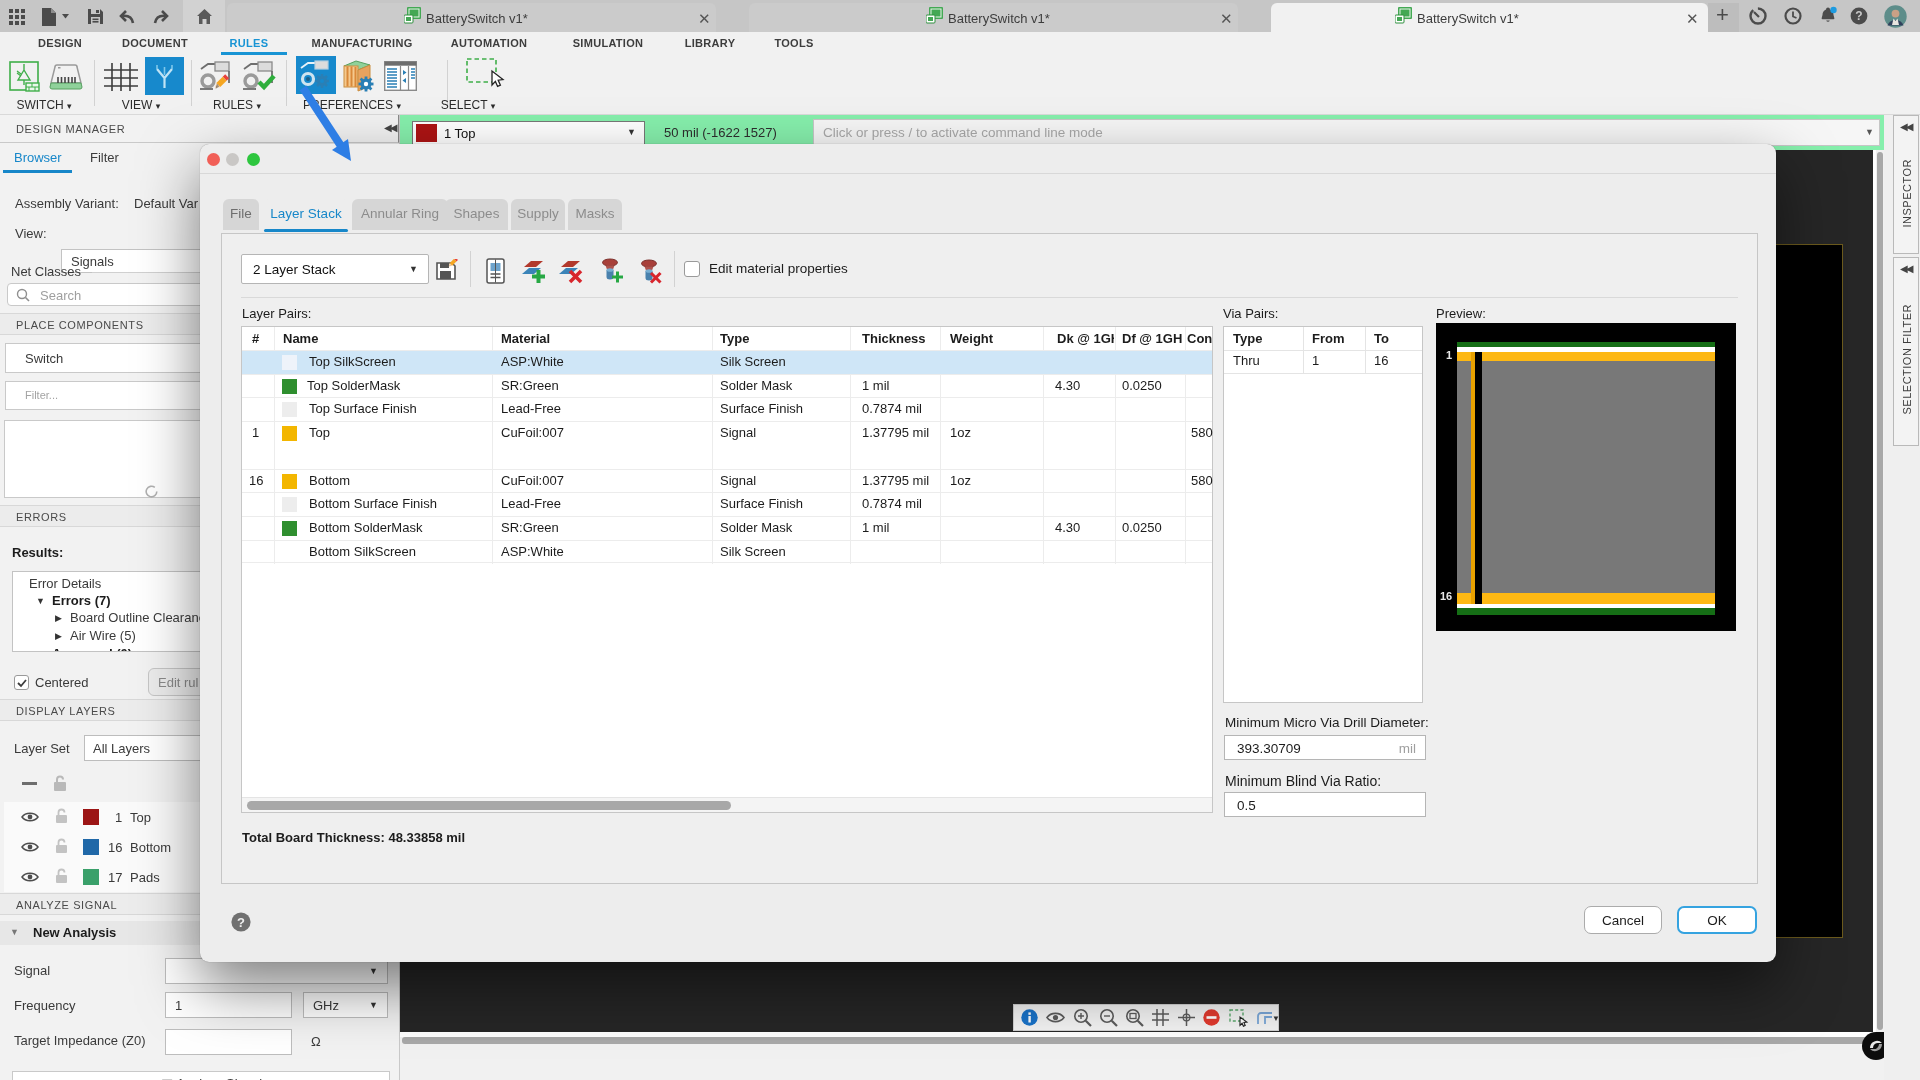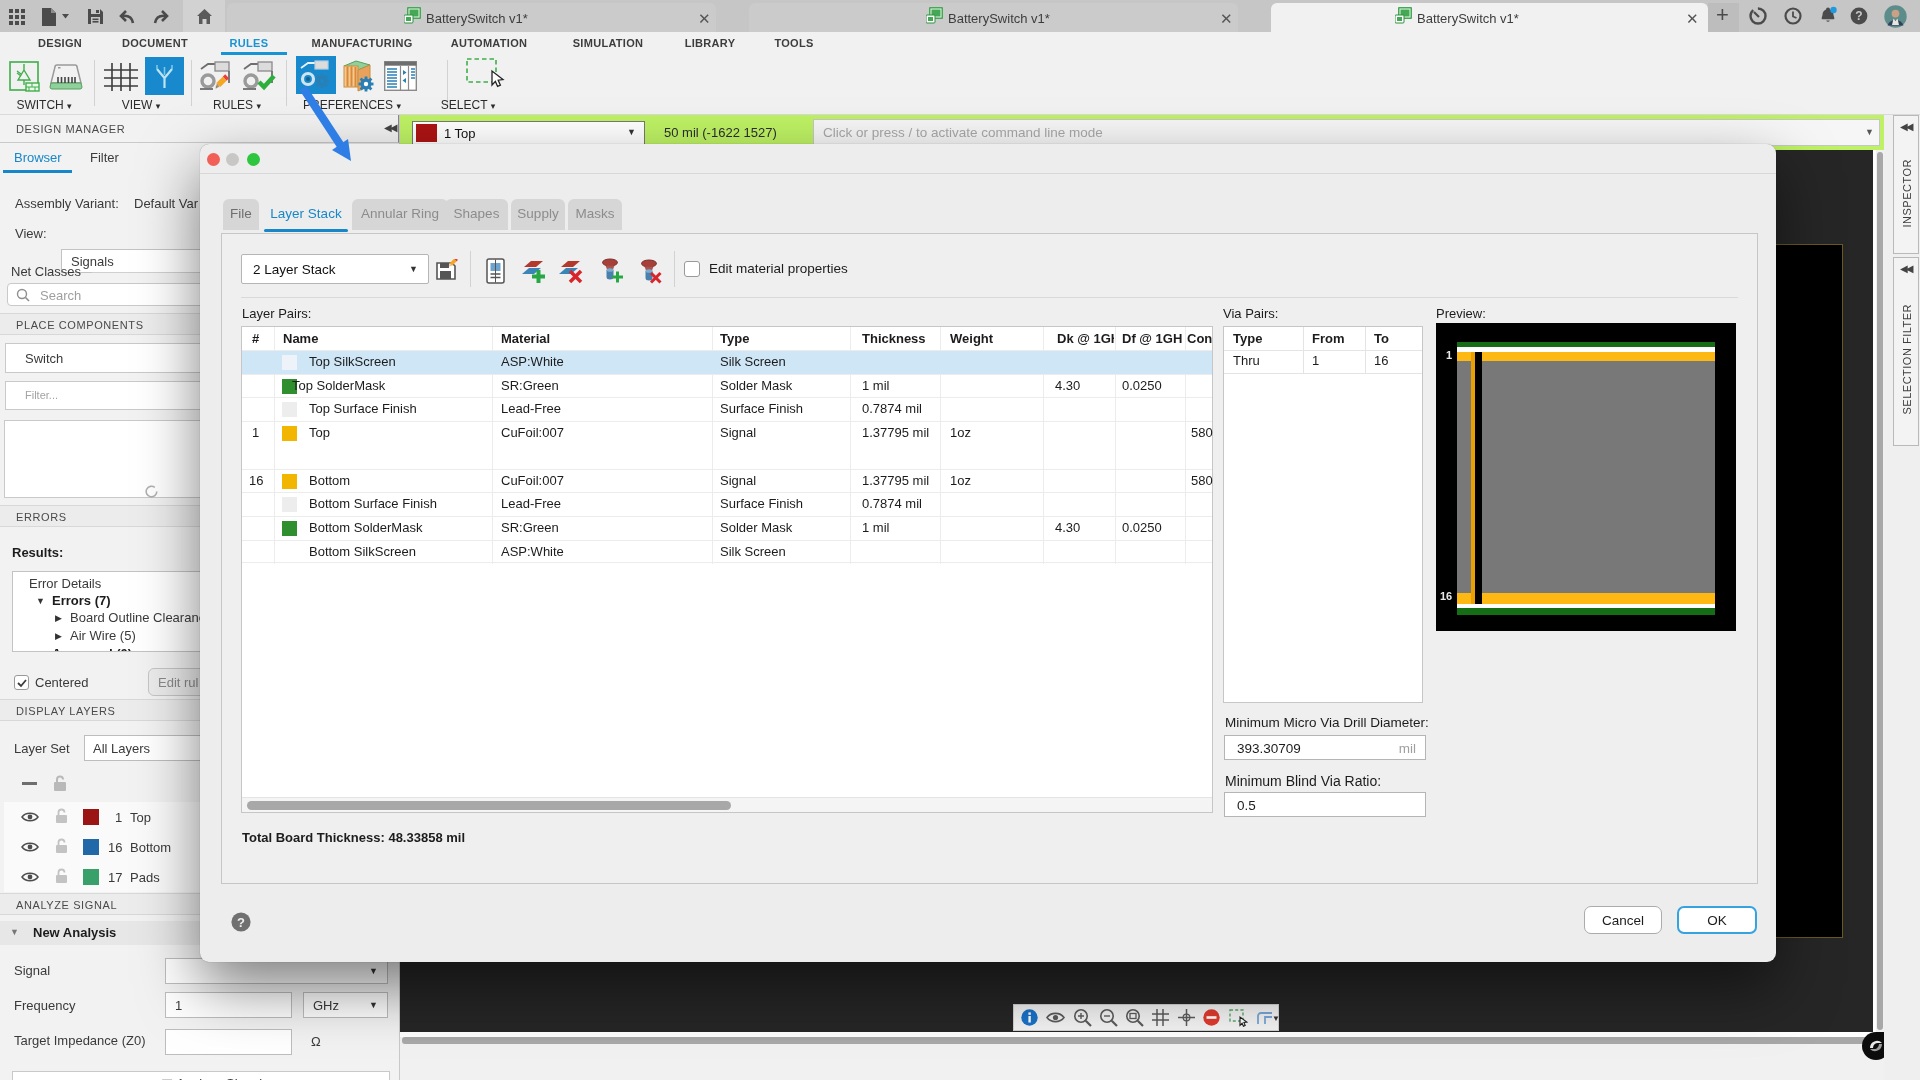--- a/index.html
+++ b/index.html
@@ -29,21 +29,21 @@
   
   #canvas { left:400px; top:150px; width:1473px; height:882px; background:#262626; }
   #board { position:absolute; left:100px; top:94px; width:1343px; height:694px; background:#000; border:1px solid #6b5a1d; }
 
   
   #rstrip { left:1884px; top:115px; width:36px; height:965px; background:#efefef; }
   .vtext { position:absolute; font-size:11px; color:#3d3d3d; letter-spacing:0.5px; writing-mode:vertical-rl; transform:rotate(180deg); white-space:nowrap; }
   .coll { color:#444; font-size:10px; letter-spacing:-2px; }
 
   
-  #cmdbar { left:400px; top:115px; width:1484px; height:35px; background:#bef264; }
+  #cmdbar { left:400px; top:115px; width:1484px; height:35px; background:#86efac; }
 
   
   #lpanel { left:0; top:115px; width:400px; height:965px; background:#f2f2f2; border-right:1px solid #c9c9c9; }
   .bar { position:absolute; left:0; width:399px; height:22px; background:#ececec; border-top:1px solid #d8d8d8; border-bottom:1px solid #d8d8d8; }
   .bar span { position:absolute; left:16px; top:5px; }
 
   
   #dialog { left:200px; top:144px; width:1576px; height:818px; background:#ededed; border-radius:9px; box-shadow:0 25px 60px rgba(0,0,0,0.5), 0 0 1px rgba(0,0,0,0.4); }
   .tlight { position:absolute; top:9px; width:13px; height:13px; border-radius:50%; }
   .dtab { position:absolute; top:55px; height:31px; background:#d6d6d6; border-radius:6px 6px 0 0; font-size:13.5px; color:#8c8c8c; text-align:center; line-height:30px; }
@@ -632,21 +632,21 @@
       <div class="abs colgrid" style="left:943px;"></div>
 
       <div class="abs trow" style="top:23px; background:#cfe6f7;">
         <div class="sw" style="left:40px; top:4px; background:#eef3fa;"></div>
         <div class="cell" style="left:67px; top:3px;">Top SilkScreen</div>
         <div class="cell" style="left:259px; top:3px;">ASP:White</div>
         <div class="cell" style="left:478px; top:3px;">Silk Screen</div>
       </div>
       <div class="abs trow" style="top:46.7px;">
         <div class="sw" style="left:40px; top:4px; background:#2f8f2f;"></div>
-        <div class="cell" style="left:50px; top:3px;text-align:right;">Top SolderMask</div>
+        <div class="cell" style="left:65px; top:3px;text-align:right;">Top SolderMask</div>
         <div class="cell" style="left:259px; top:3px;">SR:Green</div>
         <div class="cell" style="left:478px; top:3px;">Solder Mask</div>
         <div class="cell" style="left:620px; top:3px;">1 mil</div>
         <div class="cell" style="left:813px; top:3px;">4.30</div>
         <div class="cell" style="left:880px; top:3px;">0.0250</div>
       </div>
       <div class="abs trow" style="top:70.4px;">
         <div class="sw" style="left:40px; top:4px; background:#ededed;"></div>
         <div class="cell" style="left:67px; top:3px;">Top Surface Finish</div>
         <div class="cell" style="left:259px; top:3px;">Lead-Free</div>

